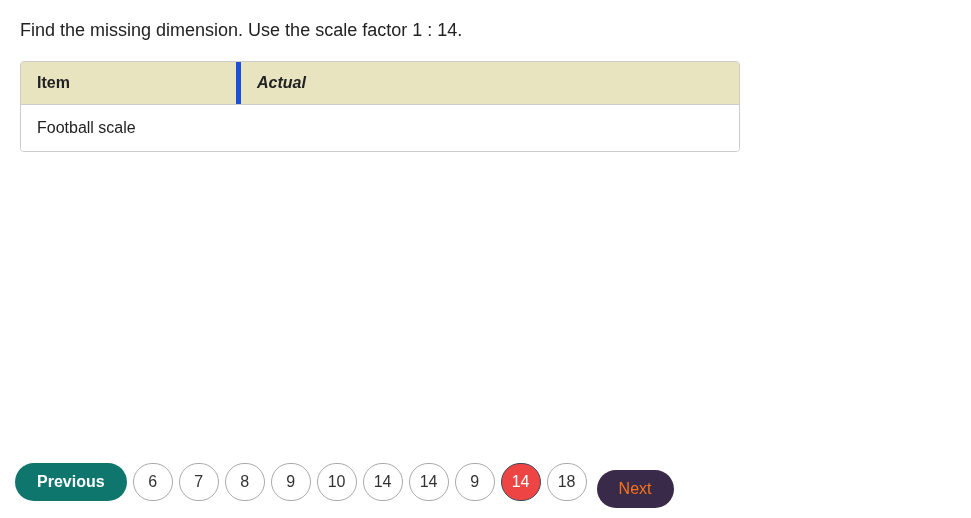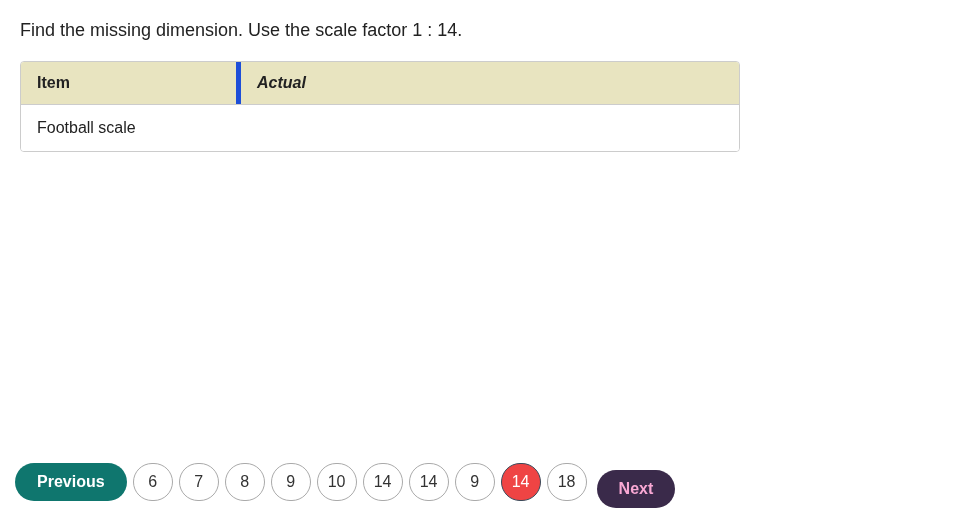--- a/index.html
+++ b/index.html
@@ -120,26 +120,26 @@
     }
 
     .page-number.active {
       background: #ef4444;
       color: white;
       border-color: #3a4a5a;
     }
 
     .next-button {
       background: #3a2a4a;
-      color: #f9a8d4;
+      color: #f97316;
       border: none;
       border-radius: 20px;
       padding: 10px 22px;
       font-size: 16px;
-      font-weight: bold;
+      font-weight: normal;
       cursor: pointer;
       margin-left: 4px;
       margin-top: 14px;
     }
   </style>
 </head>
 <body>
 
 <p class="instruction">Find the missing dimension. Use the scale factor 1 : 14.</p>
 

